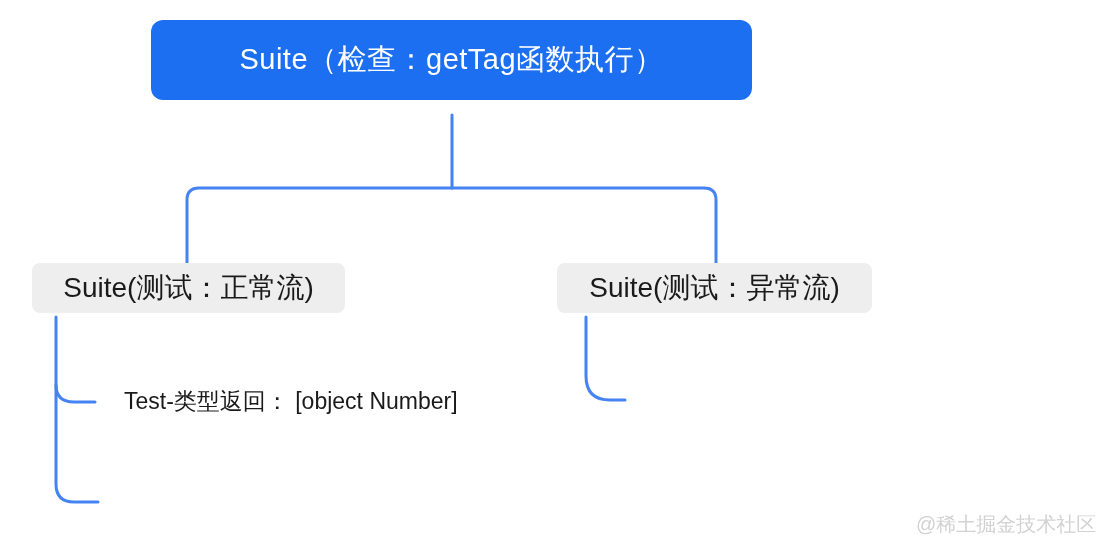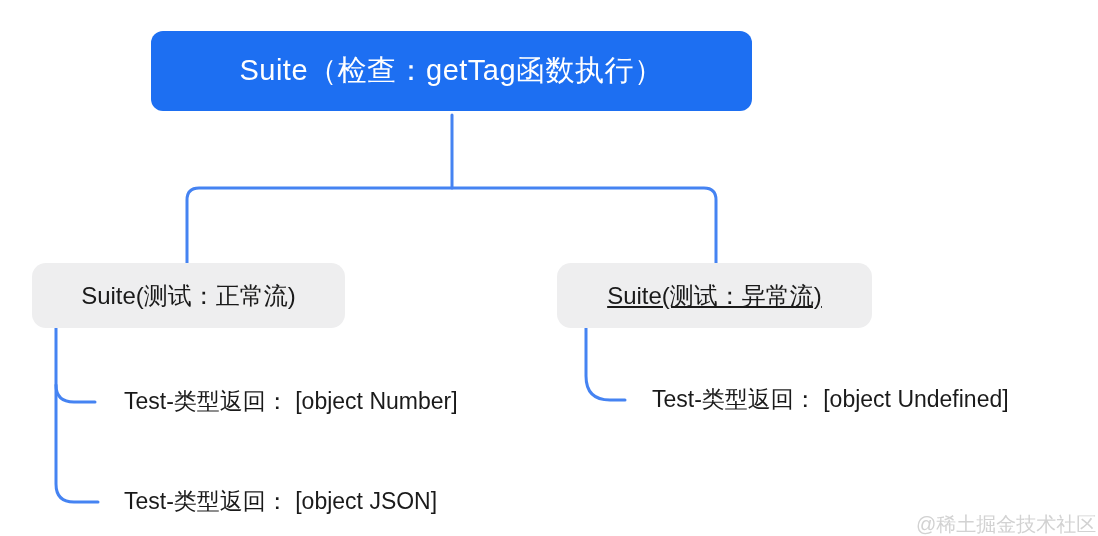--- a/index.html
+++ b/index.html
@@ -37,40 +37,40 @@
     stroke-linecap: round;
   }
   .node {
     position: absolute;
     display: flex;
     align-items: center;
     justify-content: center;
     white-space: nowrap;
   }
   .node-root {
-    left: 151px; top: 31px;
+    left: 151px; top: 20px;
     width: 601px; height: 80px;
     background: var(--root-bg);
     color: var(--root-text);
     border-radius: 12px;
     font-size: 29px;
     font-weight: 500;
     letter-spacing: 0.5px;
   }
   .node-child {
     top: 263px;
-    height: 65px;
+    height: 50px;
     background: var(--child-bg);
     color: var(--child-text);
-    border-radius: 14px;
-    font-size: 24px;
+    border-radius: 8px;
+    font-size: 28px;
     font-weight: 400;
   }
   .node-child-left  { left: 32px;  width: 313px; }
-  .node-child-right { left: 557px; width: 315px; text-decoration: underline; }
+  .node-child-right { left: 557px; width: 315px; }
   .leaf {
     position: absolute;
     transform: translateY(-50%);
     color: var(--leaf-text);
     font-size: 23px;
     white-space: nowrap;
     text-align: center;
   }
   .leaf-1 { left: 124px; top: 401px; }
   .leaf-2 { left: 124px; top: 501px; }
@@ -106,20 +106,18 @@
   </svg>
 
   <div class="node node-root">Suite（检查：getTag函数执行）</div>
 
   <div class="node node-child node-child-left">Suite(测试：正常流)</div>
 
   <div class="node node-child node-child-right">Suite(测试：异常流)</div>
 
   <div class="leaf leaf-1">Test-类型返回： [object Number]</div>
 
-  <div class="leaf leaf-2">Test-类型返回： [object JSON]</div>
 
-  <div class="leaf leaf-3">Test-类型返回： [object Undefined]</div>
 
 
   <div class="watermark-secondary">@稀土掘金技术社区</div>
 
 </div>
 
 </body></html>

